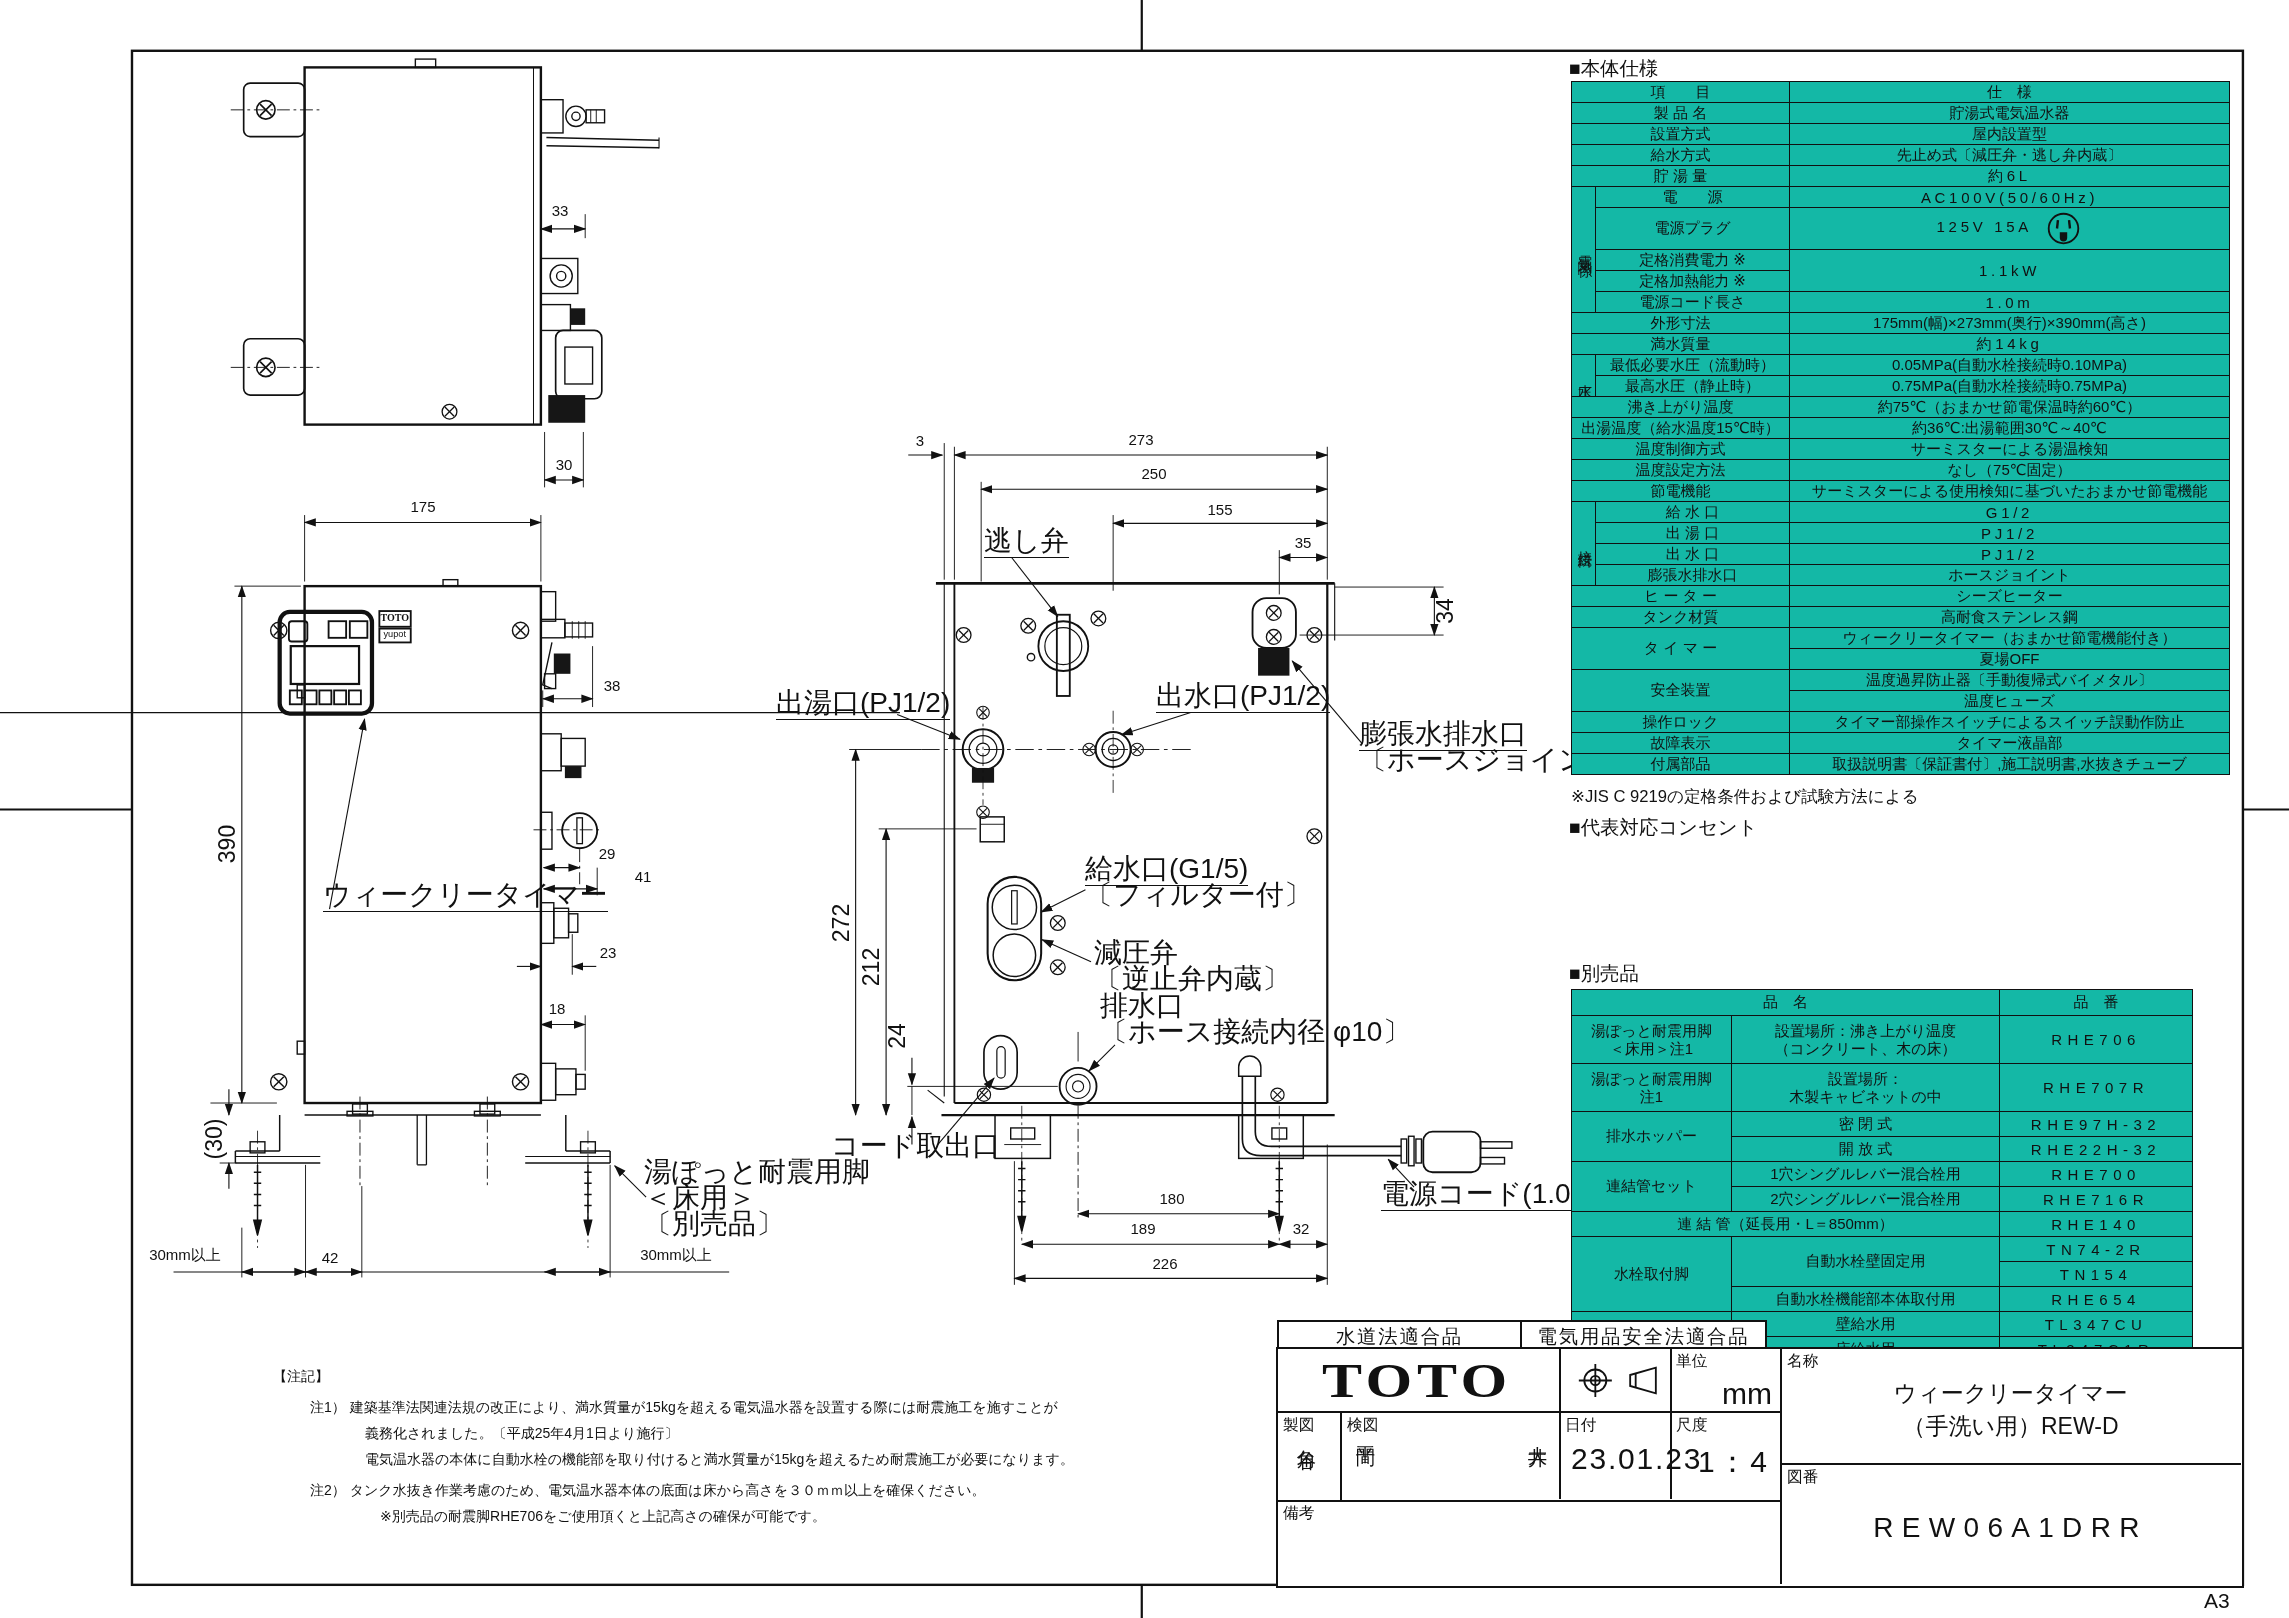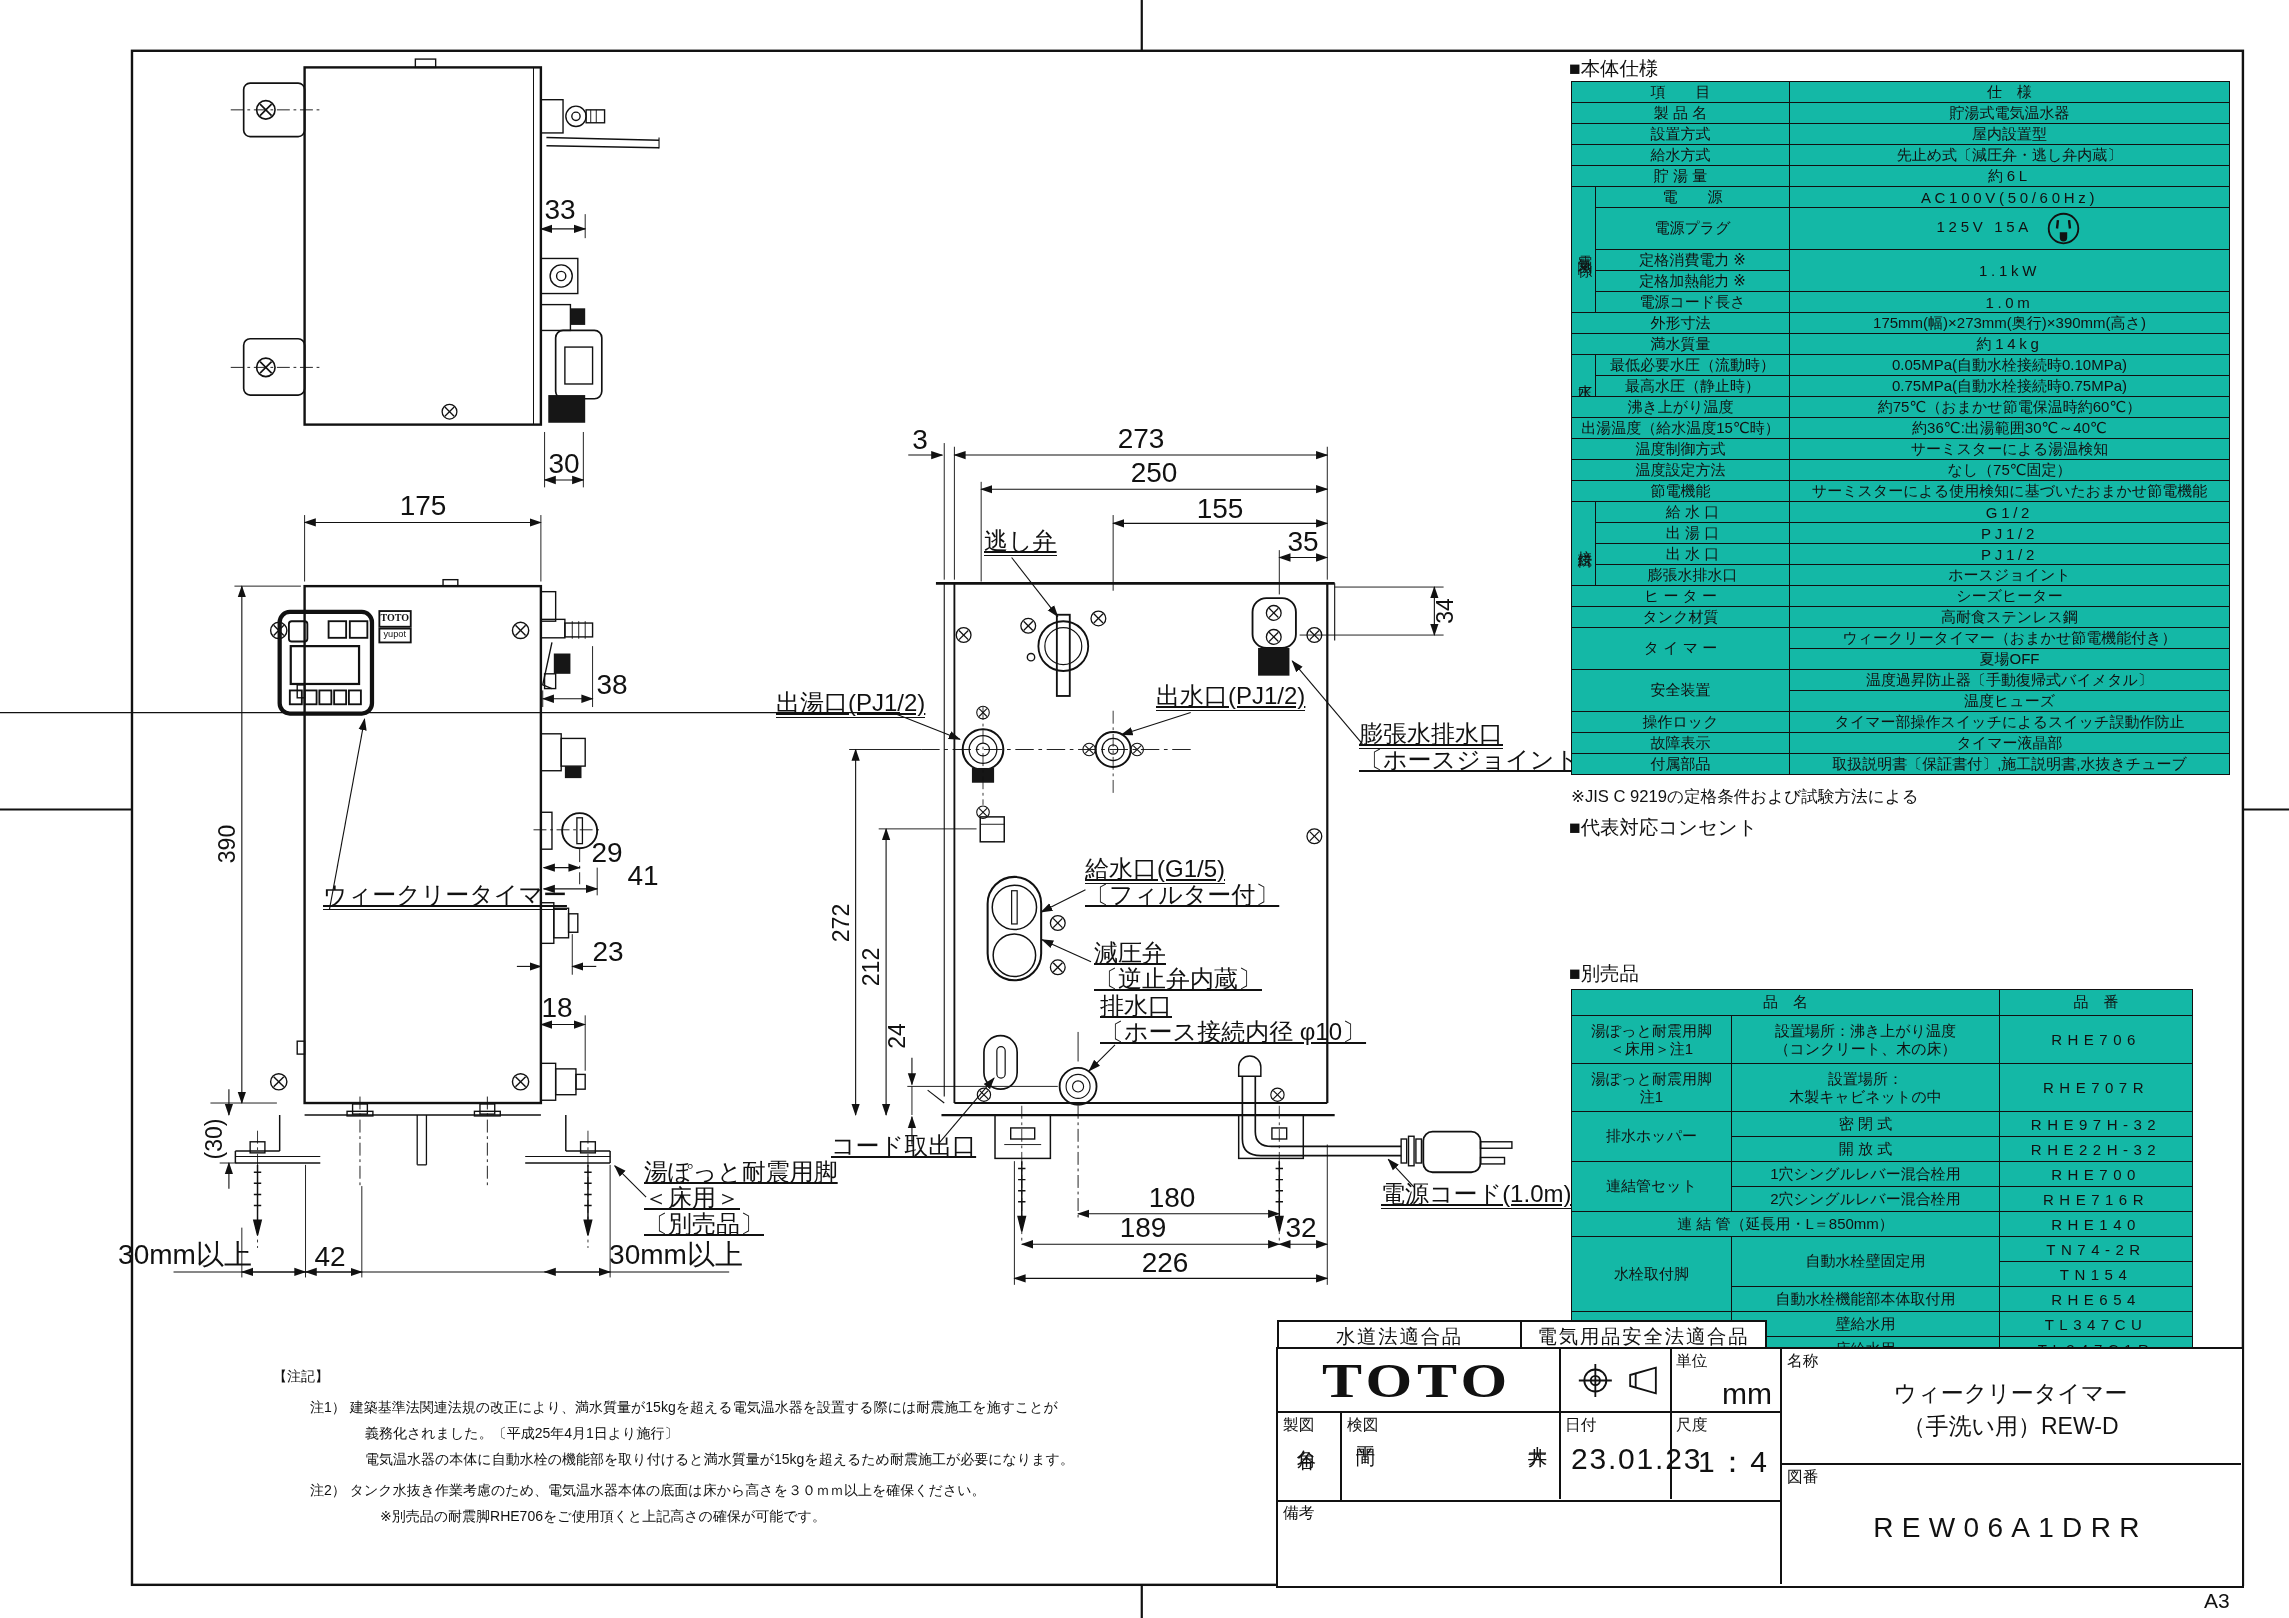--- a/index.html
+++ b/index.html
@@ -1,23 +1,23 @@
 <!DOCTYPE html>
 <html style="font-size:14.8px"><head>
 <meta charset="utf-8">
 <style>
   html,body{margin:0;padding:0;background:#fff;}
   #sheet{position:relative;width:2290px;height:1619px;background:#fff;overflow:hidden;
          font-family:"Liberation Sans","DejaVu Sans",sans-serif;color:#111;}
   #art{position:absolute;left:0;top:0;}
   .abs{position:absolute;}
   
-  .lbl{position:absolute;font-size:24px;white-space:nowrap;line-height:26px;text-decoration:underline;}
+  .lbl{position:absolute;font-size:28px;white-space:nowrap;line-height:26px;}
   .ul{border-bottom:1.8px solid #111;padding-bottom:0.9px;}
-  .dimt{position:absolute;font-size:28px;white-space:nowrap;transform:translate(-50%,-50%);}
+  .dimt{position:absolute;font-size:15px;white-space:nowrap;transform:translate(-50%,-50%);}
   .dimv{position:absolute;font-size:23px;white-space:nowrap;transform:translate(-50%,-50%) rotate(-90deg);}
   
   table{border-collapse:collapse;table-layout:fixed;}
   .spec,.outlet,.opts{position:absolute;background:#14b8a6;}
   .spec td,.spec th,.outlet td,.outlet th,.opts td,.opts th{
      border:1.5px solid #111;font-weight:normal;font-size:15px;
      text-align:center;vertical-align:middle;padding:0 2.8px;overflow:hidden;white-space:nowrap;}
   .spec{width:658px;}  .spec tr{height:21px;} .spec tr.h2{height:42px;}
   .outlet{width:609px;} .outlet tr{height:28px;}
   .opts{width:620px;}  .opts tr{height:25px;} .opts tr.h2{height:48px;}

